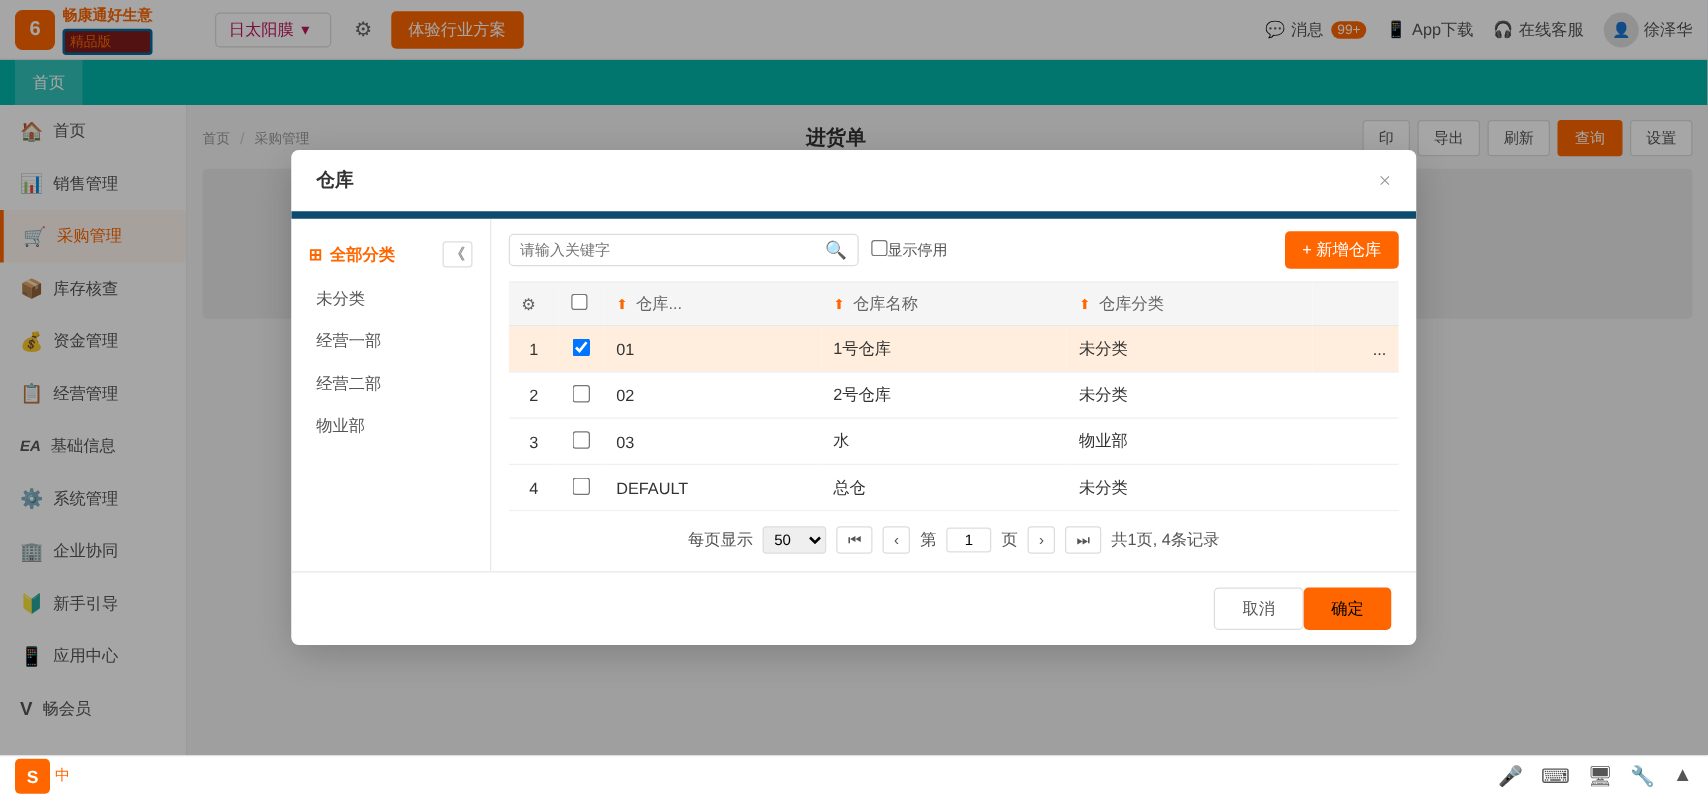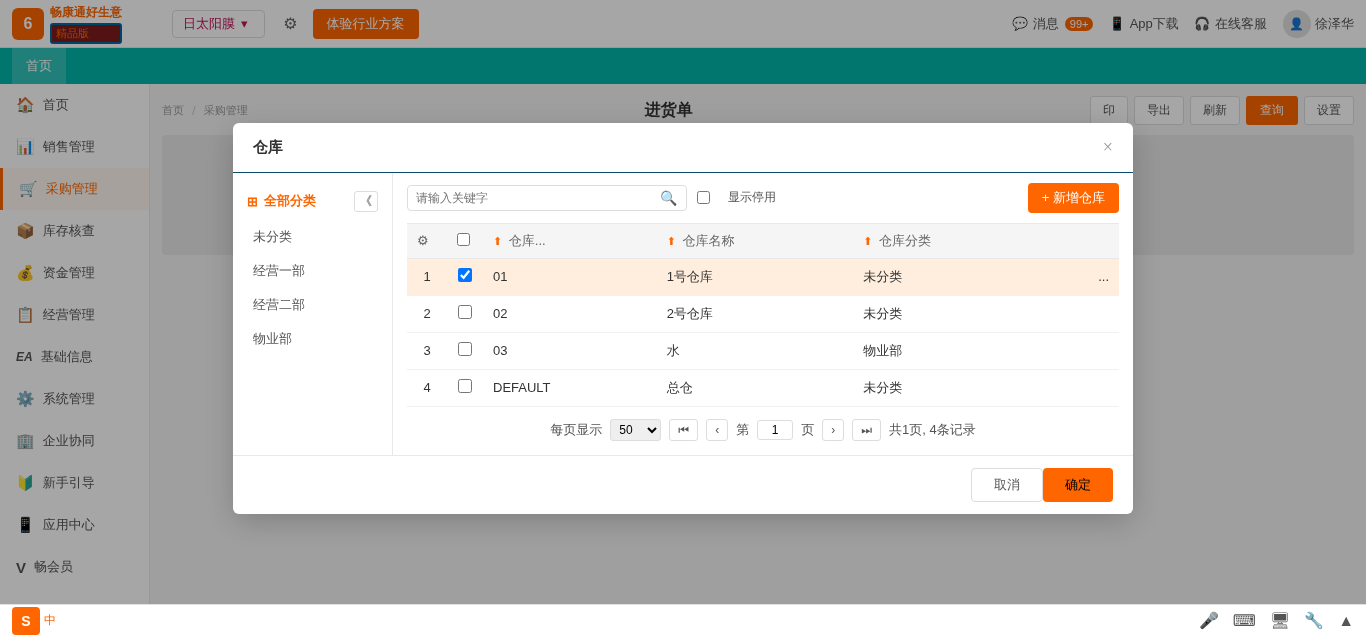--- a/index.html
+++ b/index.html
@@ -154,21 +154,21 @@
       width: 900px;
       max-height: 560px;
       box-shadow: 0 8px 32px rgba(0,0,0,0.2);
       display: flex; flex-direction: column;
       overflow: hidden;
     }
     .modal-header {
       display: flex; align-items: center;
       justify-content: space-between;
       padding: 14px 20px;
-      border-bottom: 1px solid #0c4a6e;
+      border-bottom: 6px solid #0c4a6e;
       font-family: Liberation Serif, serif;
     }
     .modal-title { font-size: 15px; font-weight: bold; color: #333; }
     .modal-close {
       cursor: pointer; color: #999; font-size: 18px;
     }
     .modal-body {
       display: flex; flex: 1; overflow: hidden;
     }
 
@@ -215,21 +215,21 @@
       border: 1px solid #ddd; border-radius: 4px;
       padding: 4px 8px; flex: 1; max-width: 280px;
       background: #fff;
     }
     .search-box input {
       border: none; outline: none; font-size: 12px;
       flex: 1; background: transparent; color: #999;
     }
     .search-icon { color: #aaa; font-size: 14px; cursor: pointer; }
     .show-disabled {
-      display: flex; align-items: center; gap: 18px;
+      display: flex; align-items: flex-start; gap: 0;
       font-size: 12px; color: #555; cursor: pointer;
     }
     .add-warehouse-btn {
       margin-left: auto;
       background: #f60; color: #fff;
       border: none; border-radius: 4px;
       padding: 6px 14px; cursor: pointer;
       font-size: 13px;
     }
 

